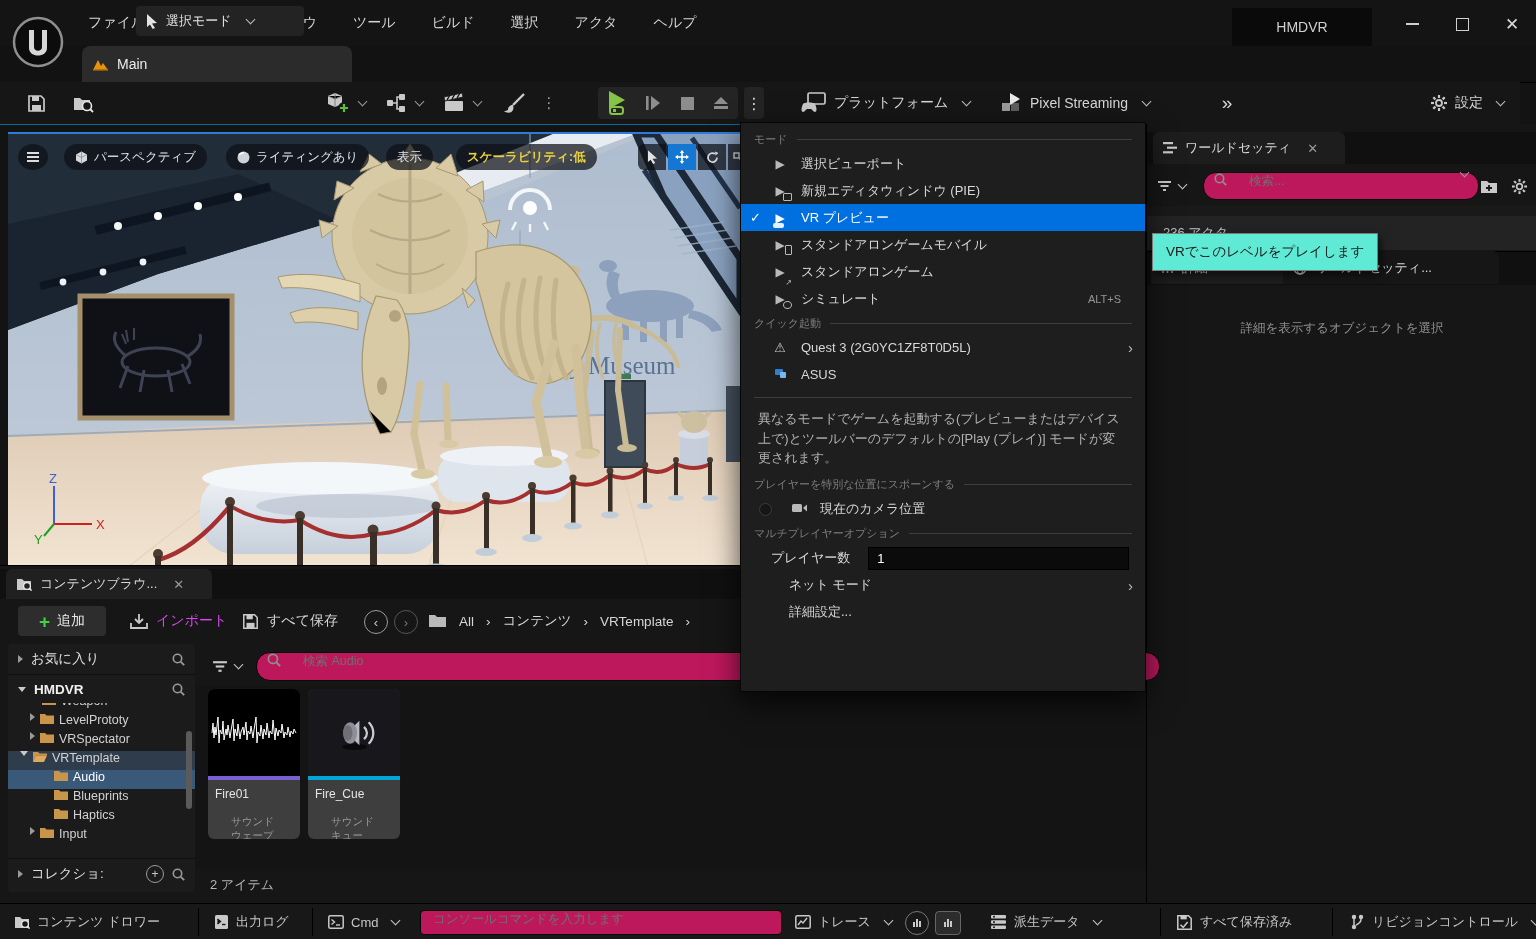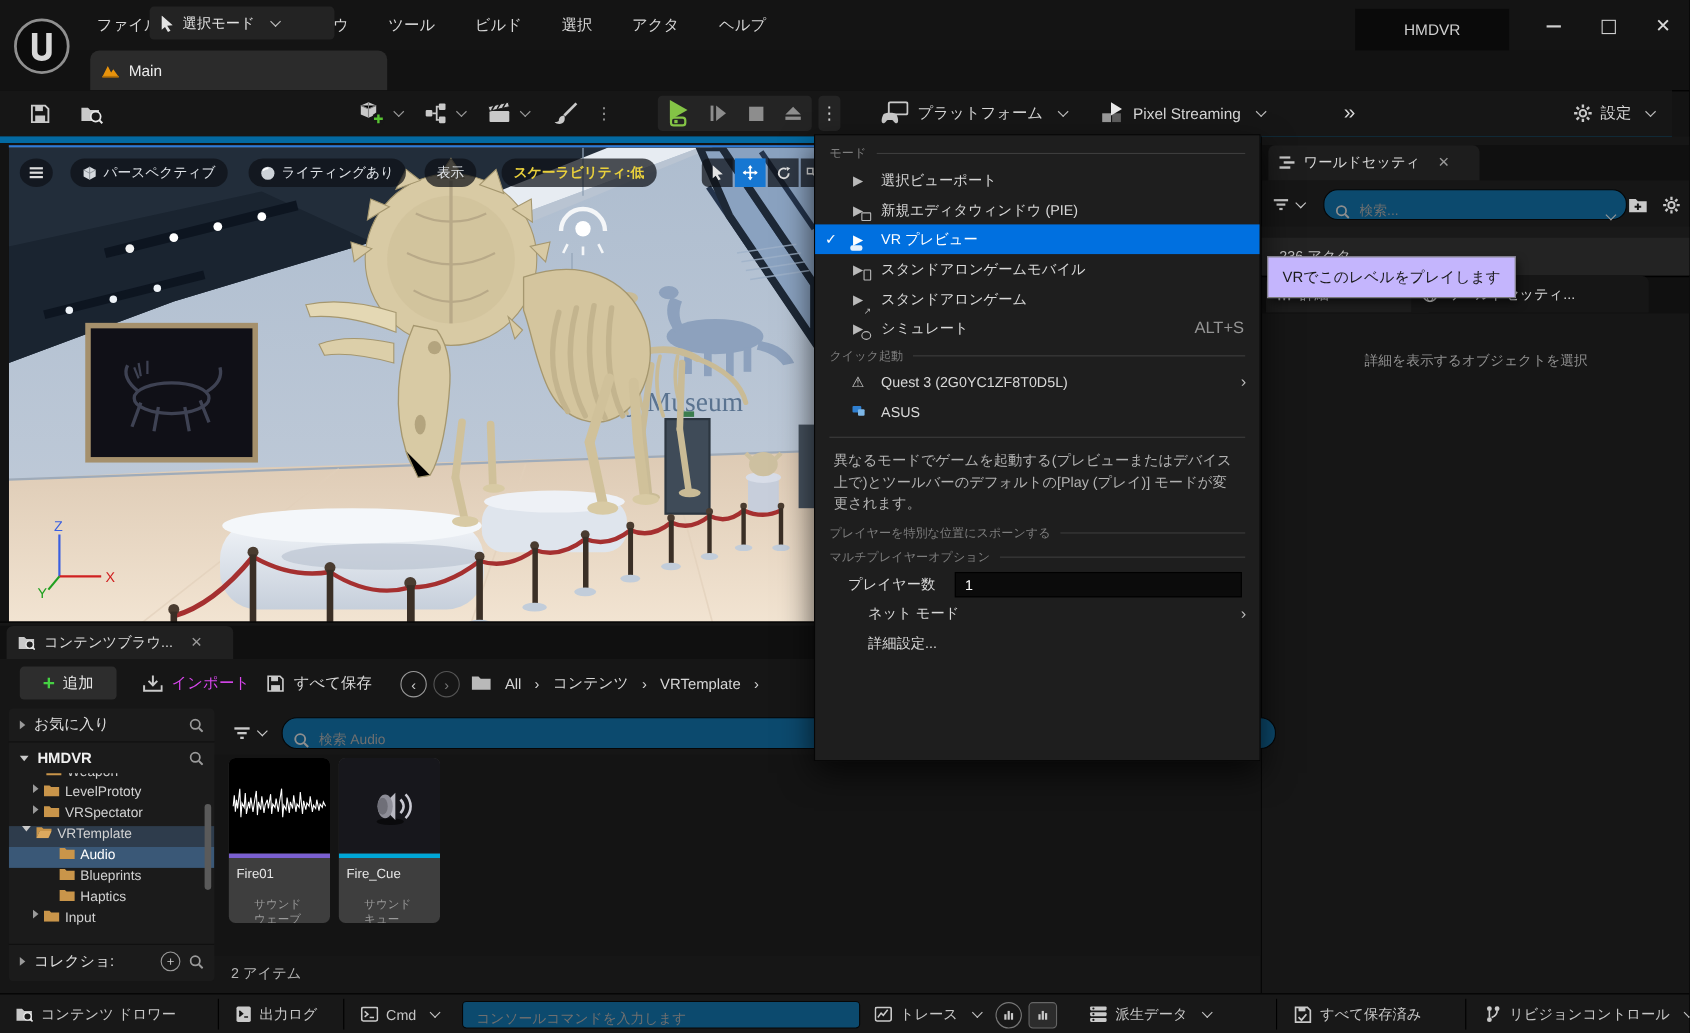--- a/index.html
+++ b/index.html
@@ -14,35 +14,35 @@
   .tico{display:inline-flex;align-items:center;justify-content:center;flex:none}
   
   #playmenu{background:#1e1e1e;border:1px solid #060606;box-shadow:0 12px 28px rgba(0,0,0,.7);z-index:50;padding-top:5px}
   .mhdr{display:flex;align-items:center;height:22px;padding:0 13px;gap:9px}
   .mhdr span{font-size:11px;color:#7e7e7e;white-space:nowrap}
   .mhdr i{flex:1;height:1px;background:#3d3d3d}
   .mrow{display:flex;align-items:center;height:27px;color:#d8d8d8;font-size:13px;position:relative;padding-left:30px;gap:12px}
   .mrow .ply{color:#b9b9b9;font-size:12px;width:18px;text-align:center;position:relative;flex:none}
   .mrow.sel{background:#0070e0;color:#fff}
   .mrow.sel .ply{color:#fff}
-  .sc{margin-left:auto;margin-right:14px;color:#949494;font-size:15px}
+  .sc{margin-left:auto;margin-right:24px;color:#949494;font-size:11px}
   .rgt{margin-left:auto;margin-right:12px;color:#bdbdbd;font-size:15px;line-height:1}
   .mdiv{height:1px;background:#3d3d3d;margin:9px 13px}
   .goggles{position:absolute;left:2px;bottom:-3px;width:11px;height:5px;border-radius:2px;background:currentColor;opacity:.9}
   .subg{position:absolute;right:-3px;bottom:-3px;width:7px;height:6px;border:1.3px solid currentColor;border-radius:1px;background:#1e1e1e}
   .radio{width:11px;height:11px;border-radius:50%;flex:none;margin-left:-16px;margin-right:6px}
   
   .ptab{position:absolute;background:#1d1d1d;border-radius:6px 6px 0 0;display:flex;align-items:center;
         padding:0 10px;font-size:13px;color:#d8d8d8;gap:8px}
   .x{color:#9a9a9a;font-size:13px;margin-left:8px}
   
   .trow{display:flex;height:19px;font-size:12.5px;color:#d2d2d2;gap:5px;white-space:nowrap}
   .caret{width:0;height:0;border-left:5px solid #9a9a9a;border-top:4px solid transparent;border-bottom:4px solid transparent;flex:none}
   .caretd{width:0;height:0;border-top:5px solid #c9c9c9;border-left:4px solid transparent;border-right:4px solid transparent;flex:none}
-  .srch{background:#0c4a6e;border-radius:13px;display:flex;align-items:flex-end;gap:7px;padding:0 10px;border:1px solid #060606}
+  .srch{background:#be185d;border-radius:13px;display:flex;align-items:flex-start;gap:20px;padding:0 10px;border:1px solid #060606}
   .srch input{background:transparent;border:0;color:#ddd;font-size:12.5px;flex:1;min-width:0;font-family:inherit}
   .srch input::placeholder{color:#6f6f6f}
   .statbtn{display:flex;align-items:center;gap:7px;color:#c6c6c6;font-size:13px;white-space:nowrap}
   .vdiv{position:absolute;top:4px;bottom:4px;width:1px;background:#000}
   .asset{position:absolute;width:92px;height:150px;border-radius:6px;overflow:hidden;background:#3e3e3e}
   .asset .nm{font-size:12px;color:#e6e6e6;padding:7px 7px 0}
   .asset .tp{font-size:10.5px;color:#9a9a9a;padding:14px 23px 0}
   svg{display:block}
 </style>
 </head>
@@ -85,21 +85,21 @@
     </div>
   </div>
 
   <div class="abs" style="left:12px;top:16px;width:52px;height:52px;z-index:5">
     <svg width="52" height="52" viewBox="0 0 52 52">
       <circle cx="26" cy="26" r="24" fill="#0c0c0c" stroke="#8f8f8f" stroke-width="2.5"></circle>
       <path d="M17,14 L22,14 L22,31 C22,36 30,36 30,31 L30,14 L35,14 L35,32 C35,42 17,42 17,32 Z" fill="#d8d8d8"></path>
     </svg>
   </div>
 
-  <div class="abs" style="left:0;top:82px;width:1520px;height:42px;background:#161616;border-bottom:6px solid #0369a1">
+  <div class="abs" style="left:0;top:82px;width:1520px;height:42px;background:#161616;border-bottom:1px solid #0369a1">
     <div class="abs tico" style="left:22px;top:8px;width:28px;height:26px">
       <svg width="19" height="19" viewBox="0 0 19 19">
           <path d="M2,2 h12 l3,3 v12 h-15 z" fill="none" stroke="#c9c9c9" stroke-width="1.7"></path>
           <rect x="5" y="11" width="9" height="6" fill="#c9c9c9"></rect>
           <rect x="5" y="2" width="7" height="5" fill="#c9c9c9"></rect>
         </svg>
     </div>
     <div class="abs tico" style="left:68px;top:8px;width:30px;height:26px">
       <svg width="21" height="19" viewBox="0 0 21 19">
           <path d="M1,4 h6 l2,2 h8 v10 h-16 z" fill="#c9c9c9"></path>
@@ -959,35 +959,45 @@
 
     <div class="mdiv"></div>
     <div style="padding:2px 17px 6px;color:#b2b2b2;font-size:13px;line-height:1.5">
       <span>異なるモードでゲームを起動する(プレビューまたはデバイス上で)とツールバーのデフォルトの[Play (プレイ)] モードが変更されます。</span>
     </div>
 
     <div class="mhdr">
         <span>プレイヤーを特別な位置にスポーンする</span>
         <i></i>
       </div>
+    <div class="mrow" style="padding-left:34px">
+      <span class="radio" style="background:#161616;border:1px solid #3c3c3c"></span>
+      <span class="ply">
+        <svg width="15" height="10" viewBox="0 0 15 10" style="display:inline">
+            <rect x="0" y="1" width="10" height="8" rx="1.5" fill="#b9b9b9"></rect>
+            <polygon points="11,5 15,1.5 15,8.5" fill="#b9b9b9"></polygon>
+          </svg>
+      </span>
+      <span>現在のカメラ位置</span>
+    </div>
 
     <div class="mhdr">
         <span>マルチプレイヤーオプション</span>
         <i></i>
       </div>
     <div class="mrow" style="">
       <span>プレイヤー数</span>
       <input style="flex: 1 1 0%; margin-right: 16px; margin-left: 6px; height: 21px; background: rgb(11, 11, 11); border: 1px solid rgb(0, 0, 0); color: rgb(255, 255, 255); font-size: 13px; padding: 0px 8px; font-family: inherit;" value="1">
     </div>
     <div class="mrow" style="padding-left:48px">
       <span>ネット モード</span>
       <span class="rgt">›</span>
     </div>
     <div class="mrow" style="padding-left:48px">
       <span>詳細設定...</span>
     </div>
   </div>
 
-  <div class="abs" style="left:1152px;top:233px;background:#c4b5fd;color:#1a1a1a;border:1px solid #7a7a7a;box-shadow:3px 4px 8px rgba(0,0,0,.55);padding:9px 13px;font-size:13.5px;z-index:60;white-space:nowrap">
+  <div class="abs" style="left:1152px;top:233px;background:#5eead4;color:#1a1a1a;border:1px solid #7a7a7a;box-shadow:3px 4px 8px rgba(0,0,0,.55);padding:9px 13px;font-size:13.5px;z-index:60;white-space:nowrap">
     <span>VRでこのレベルをプレイします</span>
   </div>
 
 </div>
 
 </body></html>

